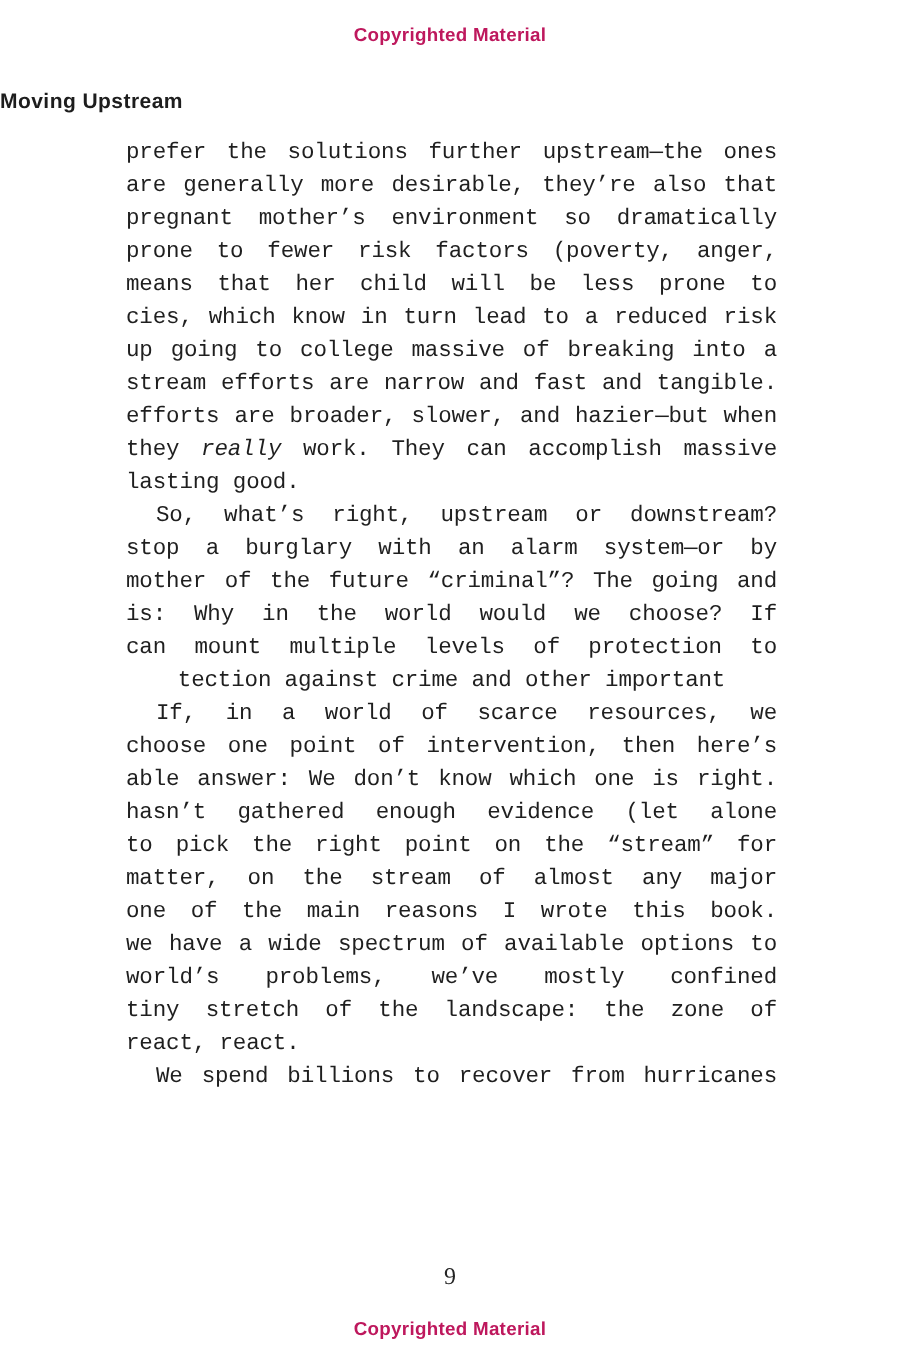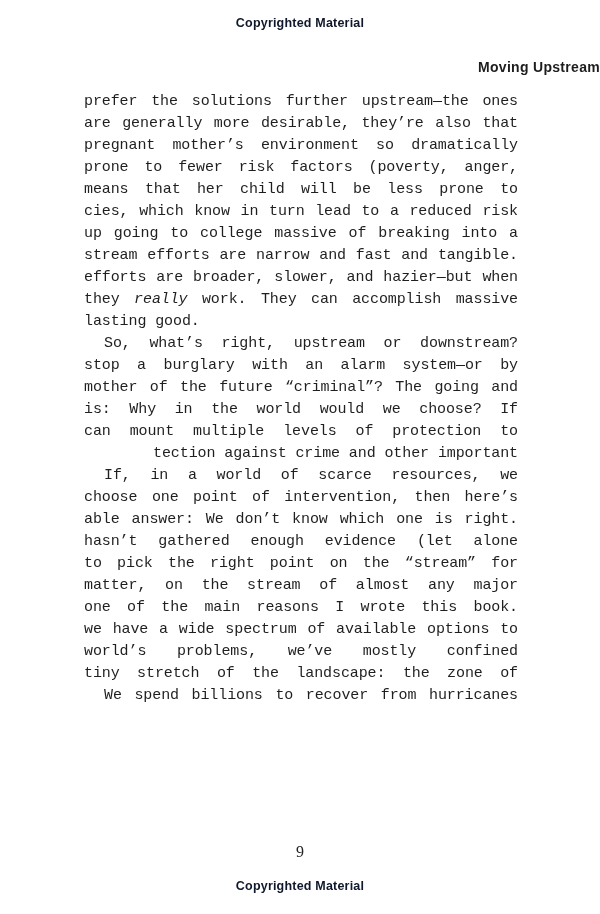--- a/index.html
+++ b/index.html
@@ -19,31 +19,31 @@
     background: #ffffff;
   }
   .notice {
     position: absolute;
     left: 0;
     width: 100%;
     text-align: center;
     font-family: "Liberation Sans", sans-serif;
     font-weight: bold;
     font-size: 12.5px;
-    color: #0f172a;
+    color: #be185d;
     letter-spacing: 0.2px;
   }
   .notice.top { top: 16px; }
   .notice.bottom { top: 879px; }
   .running-head {
     position: absolute;
     left: 0;
     top: 59px;
     width: 100%;
-    text-align: right;
+    text-align: left;
     font-family: "Liberation Sans", sans-serif;
     font-weight: bold;
     font-size: 14px;
     color: #1d1d1d;
     letter-spacing: 0.3px;
   }
   .body-text {
     position: absolute;
     left: 84px;
     top: 91px;
@@ -55,21 +55,21 @@
     letter-spacing: -0.1px;
   }
   .line {
     height: 22px;
     text-align: justify;
     text-align-last: justify;
     white-space: normal;
     overflow: hidden;
   }
   .line.para-end {
-    text-align: right;
+    text-align: center;
     text-align-last: left;
   }
   .line.indent {
     text-indent: 20px;
   }
   .line em {
     font-style: italic;
     margin-top: 36px;
   }
   .page-number {
@@ -112,19 +112,20 @@
       <div class="line indent">If, in a world of scarce resources, we absolutely must</div>
       <div class="line">choose one point of intervention, then here’s the uncomfort-</div>
       <div class="line">able answer: We don’t know which one is right. The world</div>
       <div class="line">hasn’t gathered enough evidence (let alone mustered the will)</div>
       <div class="line">to pick the right point on the “stream” for crime—or, for that</div>
       <div class="line">matter, on the stream of almost any major problem. That’s</div>
       <div class="line">one of the main reasons I wrote this book. Because, while</div>
       <div class="line">we have a wide spectrum of available options to address the</div>
       <div class="line">world’s problems, we’ve mostly confined ourselves to one</div>
       <div class="line">tiny stretch of the landscape: the zone of response. React,</div>
+      <div class="line para-end">react, react.</div>
       <div class="line indent">We spend billions to recover from hurricanes and earth-</div>
     </div>
 
   <div class="page-number">9</div>
 
   <div class="notice bottom">Copyrighted Material</div>
 </div>
 
 </body></html>

